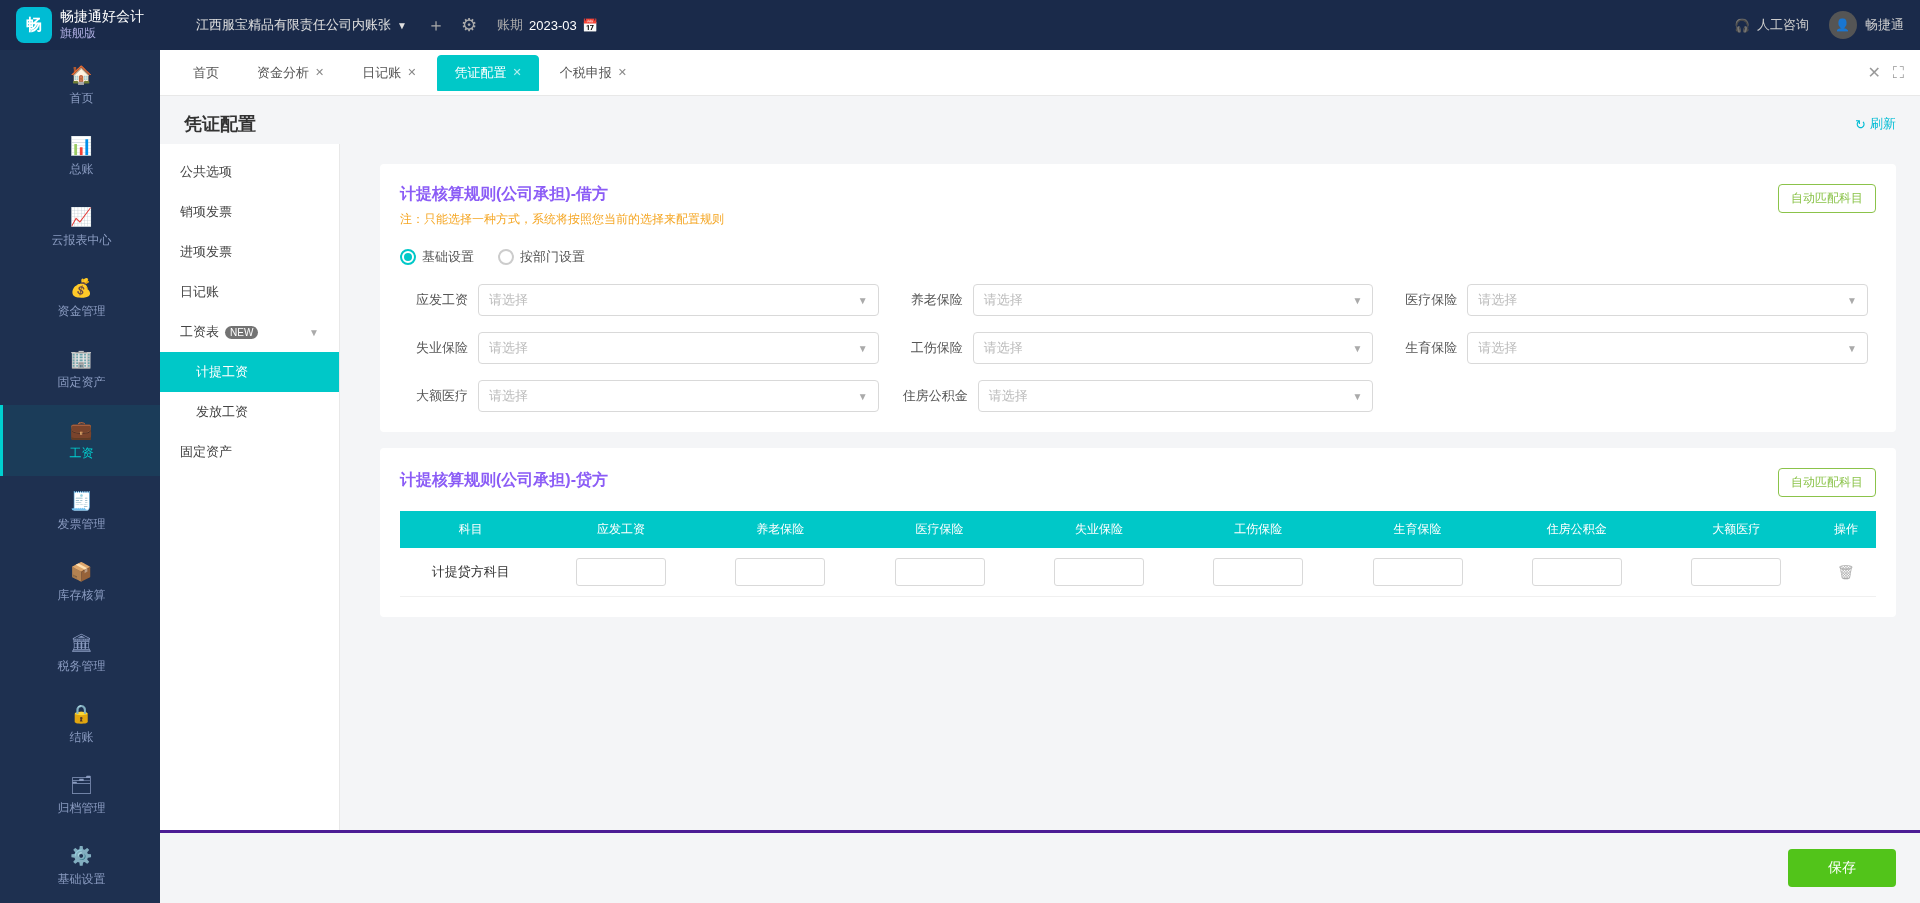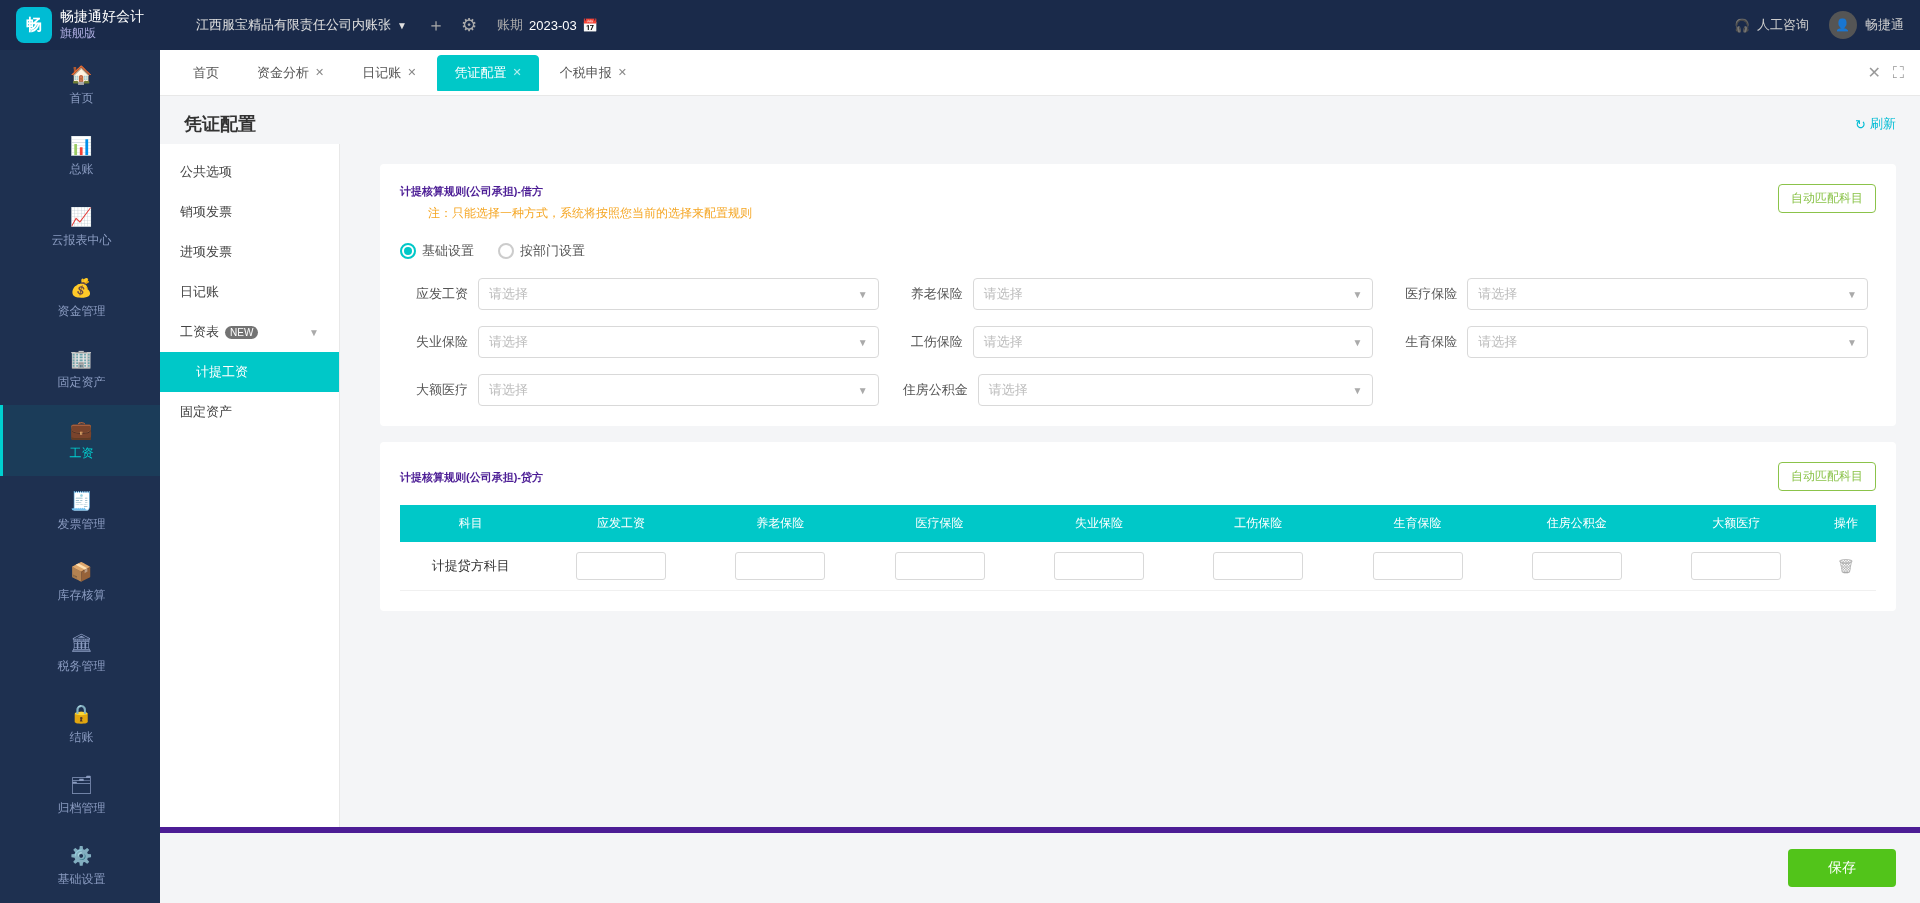--- a/index.html
+++ b/index.html
@@ -55,22 +55,22 @@
     .sub-nav-item.active { background: #00c8c8; color: white; }
     .sub-nav-item.active span { color: white; }
     .sub-nav-badge { background: #737373; color: white; font-size: 10px; padding: 1px 5px; border-radius: 8px; }
     .sub-nav-chevron { font-size: 10px; color: #aaa; }
 
     
     .main-content { flex: 1; overflow-y: auto; padding: 20px 24px; }
 
     
     .section { background: white; border-radius: 4px; padding: 20px; margin-bottom: 16px; }
-    .section-title { font-size: 11px; font-weight: bold; color: #4c1d95; margin-bottom: 6px; }
-    .note-text { color: #f5a623; font-size: 12px; margin-bottom: 14px; margin-left: 28px; }
+    .section-title { font-size: 16px; font-weight: bold; color: #8b5cf6; margin-bottom: 6px; }
+    .note-text { color: #f5a623; font-size: 12px; margin-bottom: 14px; }
     .auto-match-btn { float: right; padding: 5px 12px; border: 1px solid #8bc34a; color: #8bc34a; background: white; border-radius: 4px; font-size: 12px; cursor: pointer; }
 
     
     .radio-group { display: flex; align-items: center; gap: 24px; margin-bottom: 18px; }
     .radio-option { display: flex; align-items: center; gap: 6px; cursor: pointer; font-size: 13px; color: #555; }
     .radio-circle { width: 16px; height: 16px; border-radius: 50%; border: 2px solid #ccc; display: flex; align-items: center; justify-content: center; }
     .radio-circle.checked { border-color: #00c8c8; }
     .radio-dot { width: 8px; height: 8px; border-radius: 50%; background: #00c8c8; }
 
     
@@ -84,21 +84,21 @@
     .table-container { overflow-x: auto; }
     .data-table { width: 100%; border-collapse: collapse; }
     .data-table thead tr { background: #00c8c8; }
     .data-table thead th { color: white; font-size: 12px; font-weight: normal; padding: 10px 8px; text-align: center; border: none; }
     .data-table tbody tr { background: white; }
     .data-table tbody td { padding: 10px 8px; text-align: center; border: none; font-size: 13px; border-bottom: 1px solid #f0f0f0; }
     .table-input { width: 90px; height: 28px; border: 1px solid #d9d9d9; border-radius: 3px; text-align: center; font-size: 13px; outline: none; }
     .delete-icon { color: #aaa; cursor: pointer; font-size: 14px; }
 
     
-    .save-btn-area { padding: 16px 24px; display: flex; justify-content: flex-end; background: #f4f5f7; border-top: 6px solid #4c1d95; }
+    .save-btn-area { padding: 16px 24px; display: flex; justify-content: flex-end; background: #f4f5f7; border-top: 3px solid #4c1d95; }
     .save-btn { background: #52c41a; color: white; border: none; border-radius: 4px; padding: 10px 40px; font-size: 14px; cursor: pointer; }
 
     
     .main-content::-webkit-scrollbar { width: 6px; }
     .main-content::-webkit-scrollbar-track { background: #f0f0f0; }
     .main-content::-webkit-scrollbar-thumb { background: #ccc; border-radius: 3px; }
   </style>
 </head>
 <body>
 
@@ -247,20 +247,23 @@
           <div class="sub-nav-item">
             <span>日记账</span>
           </div>
           <div class="sub-nav-item" style="justify-content:flex-start;gap:6px;">
             <span>工资表</span>
             <span class="sub-nav-badge">NEW</span>
             <span class="sub-nav-chevron" style="margin-left:auto;">▼</span>
           </div>
           <div class="sub-nav-item active" style="padding-left:36px;">
             <span>计提工资</span>
+          </div>
+          <div class="sub-nav-item" style="padding-left:36px;">
+            <span>发放工资</span>
           </div>
           <div class="sub-nav-item">
             <span>固定资产</span>
           </div>
         </div>
 
         <div class="main-content">
 
           <div class="section">
             <div style="display:flex;align-items:flex-start;justify-content:space-between;margin-bottom:6px;">

